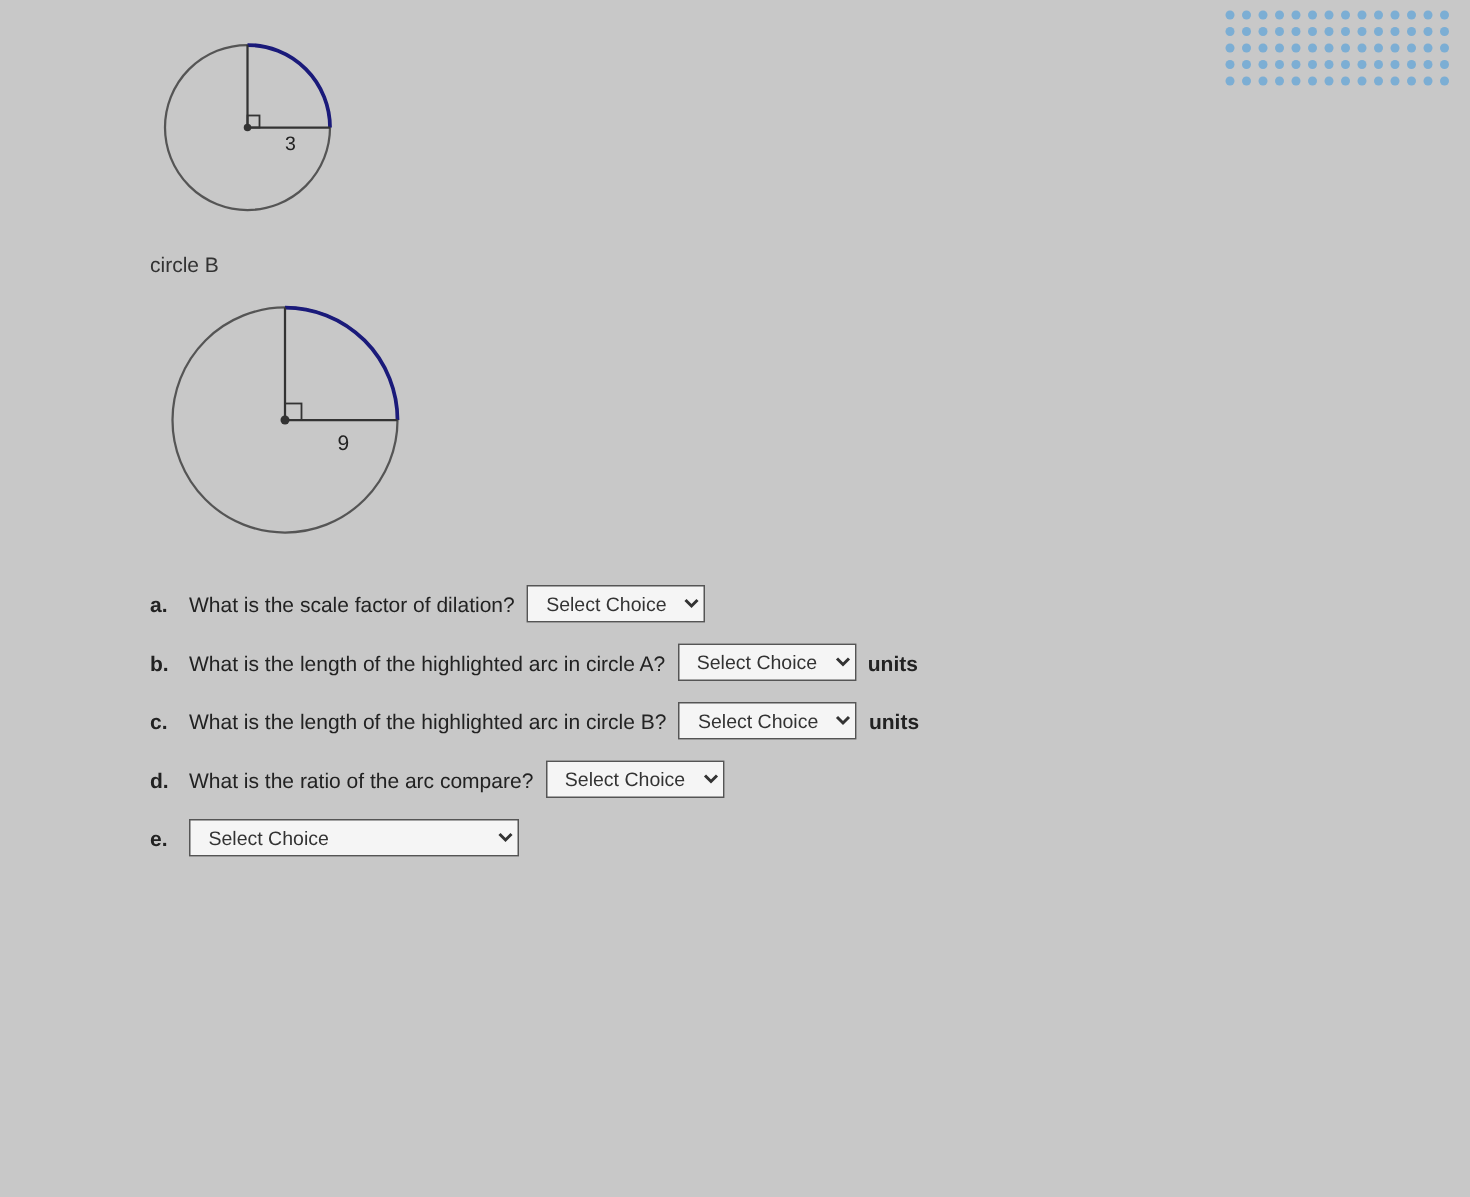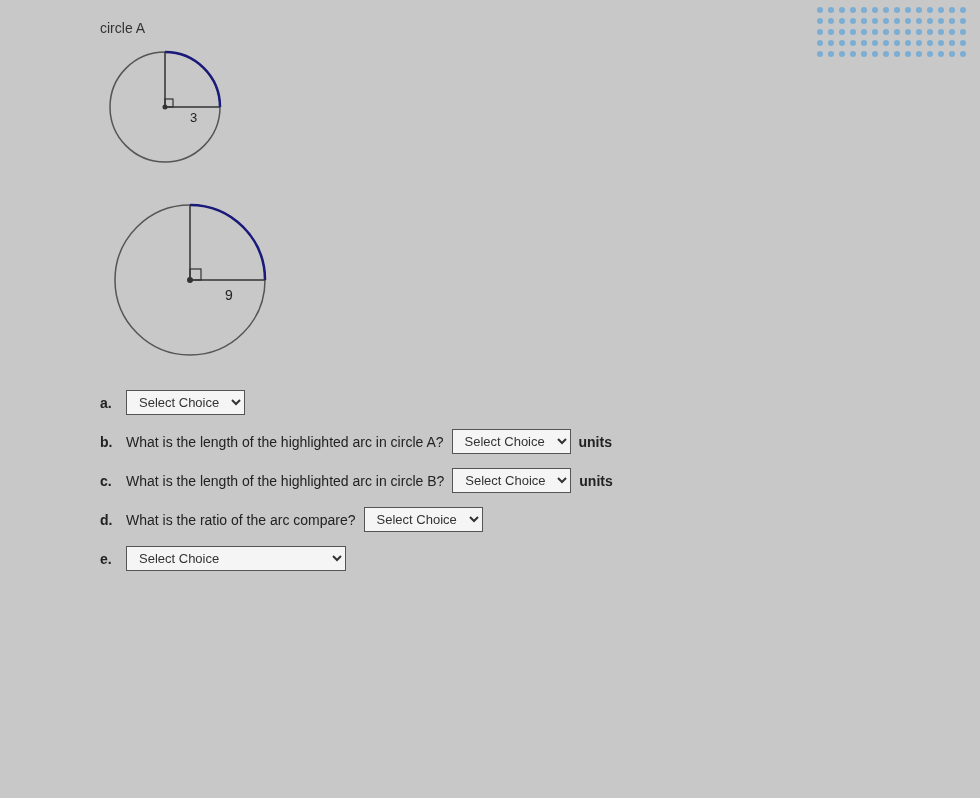--- a/index.html
+++ b/index.html
@@ -167,40 +167,40 @@
     <div class="dot" style="left: 101px; top: 46px;"></div>
     <div class="dot" style="left: 112px; top: 46px;"></div>
     <div class="dot" style="left: 123px; top: 46px;"></div>
     <div class="dot" style="left: 134px; top: 46px;"></div>
     <div class="dot" style="left: 145px; top: 46px;"></div>
 </div>
 
 <div class="main-content">
 
   <div class="circle-container">
-    <div class="circle-label">circle A</div>
     <svg class="circle-diagram" width="130" height="130">
 
       <circle cx="65" cy="65" r="55" fill="none" stroke="#555" stroke-width="1.5"></circle>
 
       <path d="M65,10 A55,55 0 0,1 120,65" fill="none" stroke="#1a1a7a" stroke-width="2.5"></path>
 
       <line x1="65" y1="65" x2="65" y2="10" stroke="#333" stroke-width="1.5"></line>
 
       <line x1="65" y1="65" x2="120" y2="65" stroke="#333" stroke-width="1.5"></line>
 
       <rect x="65" y="57" width="8" height="8" fill="none" stroke="#333" stroke-width="1.2"></rect>
 
       <circle cx="65" cy="65" r="2.5" fill="#333"></circle>
 
       <text x="90" y="80" font-size="13" fill="#222">3</text>
     </svg>
   </div>
 
   <div class="circle-container">
+    <div class="circle-label">circle B</div>
     <svg class="circle-diagram" width="180" height="180">
 
       <circle cx="90" cy="90" r="75" fill="none" stroke="#555" stroke-width="1.5"></circle>
 
       <path d="M90,15 A75,75 0 0,1 165,90" fill="none" stroke="#1a1a7a" stroke-width="2.5"></path>
 
       <line x1="90" y1="90" x2="90" y2="15" stroke="#333" stroke-width="1.5"></line>
 
       <line x1="90" y1="90" x2="165" y2="90" stroke="#333" stroke-width="1.5"></line>
 
@@ -209,20 +209,21 @@
       <circle cx="90" cy="90" r="3" fill="#333"></circle>
 
       <text x="125" y="110" font-size="14" fill="#222">9</text>
     </svg>
   </div>
 
   <div class="questions">
 
     <div class="question-row">
       <span class="question-label">a.</span>
+      <span class="question-text">What is the scale factor of dilation?</span>
       <select class="select-choice">
         <option>Select Choice</option>
         <option>1/3</option>
         <option>3</option>
         <option>1/9</option>
         <option>9</option>
       </select>
     </div>
 
     <div class="question-row">

